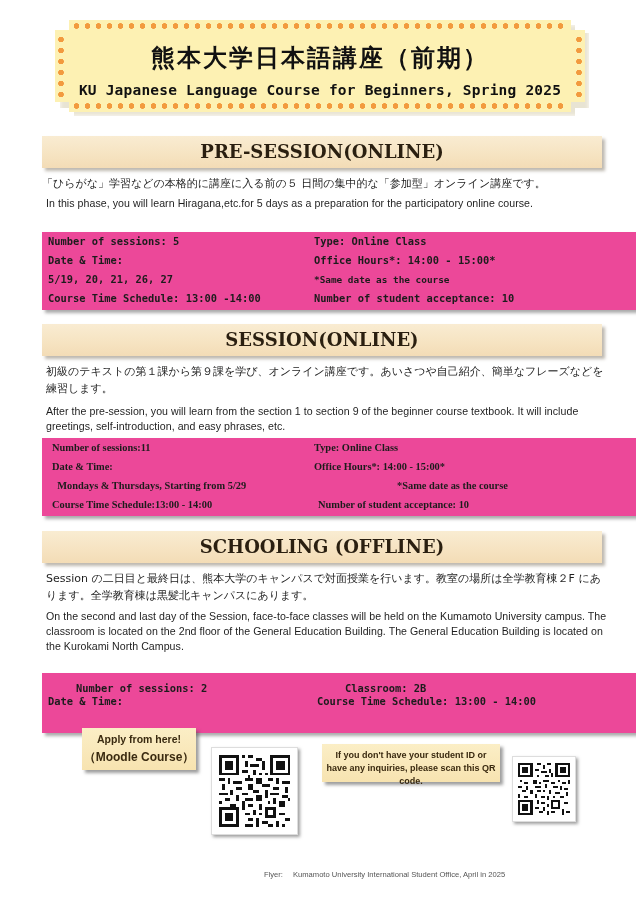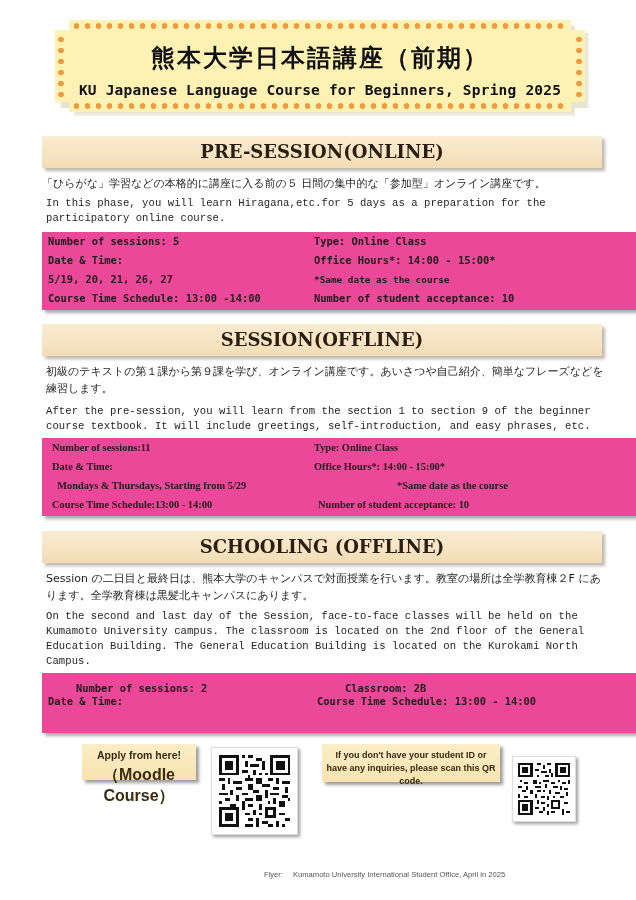--- a/index.html
+++ b/index.html
@@ -24,36 +24,36 @@
     .header-subtitle { position: absolute; left: 0; right: 0; top: 62px; text-align: center; font-family: "DejaVu Sans Mono", monospace; font-size: 14.5px; font-weight: bold; color: #111; letter-spacing: .2px; }
 
     
     .banner { position: absolute; left: 42px; width: 560px; height: 32px;
       background: linear-gradient(180deg, #f9ecd2 0%, #f6e3c1 60%, #f3dcb6 100%);
       box-shadow: 3px 3px 3px rgba(110,100,80,.45); text-align: center; }
     .banner-title { font-family: "DejaVu Serif", serif; font-weight: bold; font-size: 18px; line-height: 32px; color: #2a1f10; }
 
     
     .jp { position: absolute; left: 46px; width: 560px; font-family: "DejaVu Sans", sans-serif; font-size: 11px; line-height: 17px; color: #1e1e1e; }
-    .en { position: absolute; left: 46px; width: 565px; font-family: Liberation Mono, monospace; font-size: 10.6px; line-height: 15px; color: #1e1e1e; letter-spacing: .05px; }
+    .en { position: absolute; left: 46px; width: 565px; font-family: Liberation Sans, sans-serif; font-size: 10.6px; line-height: 15px; color: #1e1e1e; letter-spacing: .05px; }
 
     
     .info { position: absolute; left: 42px; width: 636px; background: #ec4899;
       box-shadow: 3px 3px 3px rgba(90,90,90,.5); font-family: "DejaVu Sans Mono", monospace; font-weight: bold; font-size: 10.4px; color: #1c1c1c; }
     .info .row { position: absolute; left: 0; right: 0; height: 19px; line-height: 19px; }
     .info .c1 { position: absolute; left: 6px; white-space: nowrap; }
     .info .c2 { position: absolute; left: 272px; white-space: nowrap; }
     .info .small { font-size: 9.4px; }
 
     
     .btn-box { position: absolute; background: linear-gradient(180deg, #fbeec6, #f7e3b0);
       box-shadow: 3px 3px 3px rgba(80,80,80,.55); text-align: center; font-family: "Liberation Sans", sans-serif; }
-    .apply-btn { left: 82px; top: 744px; width: 114px; height: 36px; }
+    .apply-btn { left: 82px; top: 728px; width: 114px; height: 42px; }
     .apply-title { display: block; font-weight: bold; font-size: 10.5px; margin-top: 5px; color: #3a2a10; }
-    .apply-sub { display: block; font-size: 16px; margin-top: 4px; color: #3a2a10; font-weight: bold; }
+    .apply-sub { display: block; font-size: 12px; margin-top: 4px; color: #3a2a10; font-weight: bold; }
     .inquiry-box { left: 322px; top: 744px; width: 178px; height: 38px; }
     .inquiry-text { display: block; font-size: 9px; font-weight: bold; line-height: 13px; margin-top: 5px; color: #3a2a10; padding: 0 2px; }
 
     .qr-frame { position: absolute; background: #fff; box-shadow: 2px 2px 3px rgba(80,80,80,.55); border: 1px solid #ddd; }
     .qr1 { left: 211px; top: 747px; width: 87px; height: 88px; }
     .qr2 { left: 512px; top: 756px; width: 64px; height: 66px; }
     .qr-frame svg { position: absolute; left: 8%; top: 8%; width: 84%; height: 84%; }
 
     .footer { position: absolute; left: 264px; top: 870px; font-family: "Liberation Sans", sans-serif; font-size: 7.6px; color: #555; white-space: nowrap; }
     .footer .gap { display: inline-block; width: 10px; }
@@ -91,21 +91,21 @@
     <span class="c1">5/19, 20, 21, 26, 27</span>
     <span class="c2 small">*Same date as the course</span>
   </div>
   <div class="row" style="top:57px;">
     <span class="c1">Course Time Schedule: 13:00 -14:00</span>
     <span class="c2">Number of student acceptance: 10</span>
   </div>
 </div>
 
 <div class="banner" style="top:324px;">
-  <span class="banner-title">SESSION(OFFLINE)</span>
+  <span class="banner-title">SESSION(ONLINE)</span>
 </div>
 <div class="jp" style="top:363px;">初級のテキストの第１課から第９課を学び、オンライン講座です。あいさつや自己紹介、簡単なフレーズなどを練習します。</div>
 <div class="en" style="top:404px;">After the pre-session, you will learn from the section 1 to section 9 of the beginner course textbook. It will include greetings, self-introduction, and easy phrases, etc.</div>
 <div class="info" style="top:438px; height:78px;font-family:Liberation Serif, serif;">
   <div class="row" style="top:0px;">
     <span class="c1" style="left:10px;">Number of sessions:11</span>
     <span class="c2">Type: Online Class</span>
   </div>
   <div class="row" style="top:19px;">
     <span class="c1" style="left:10px;">Date &amp; Time:</span>

